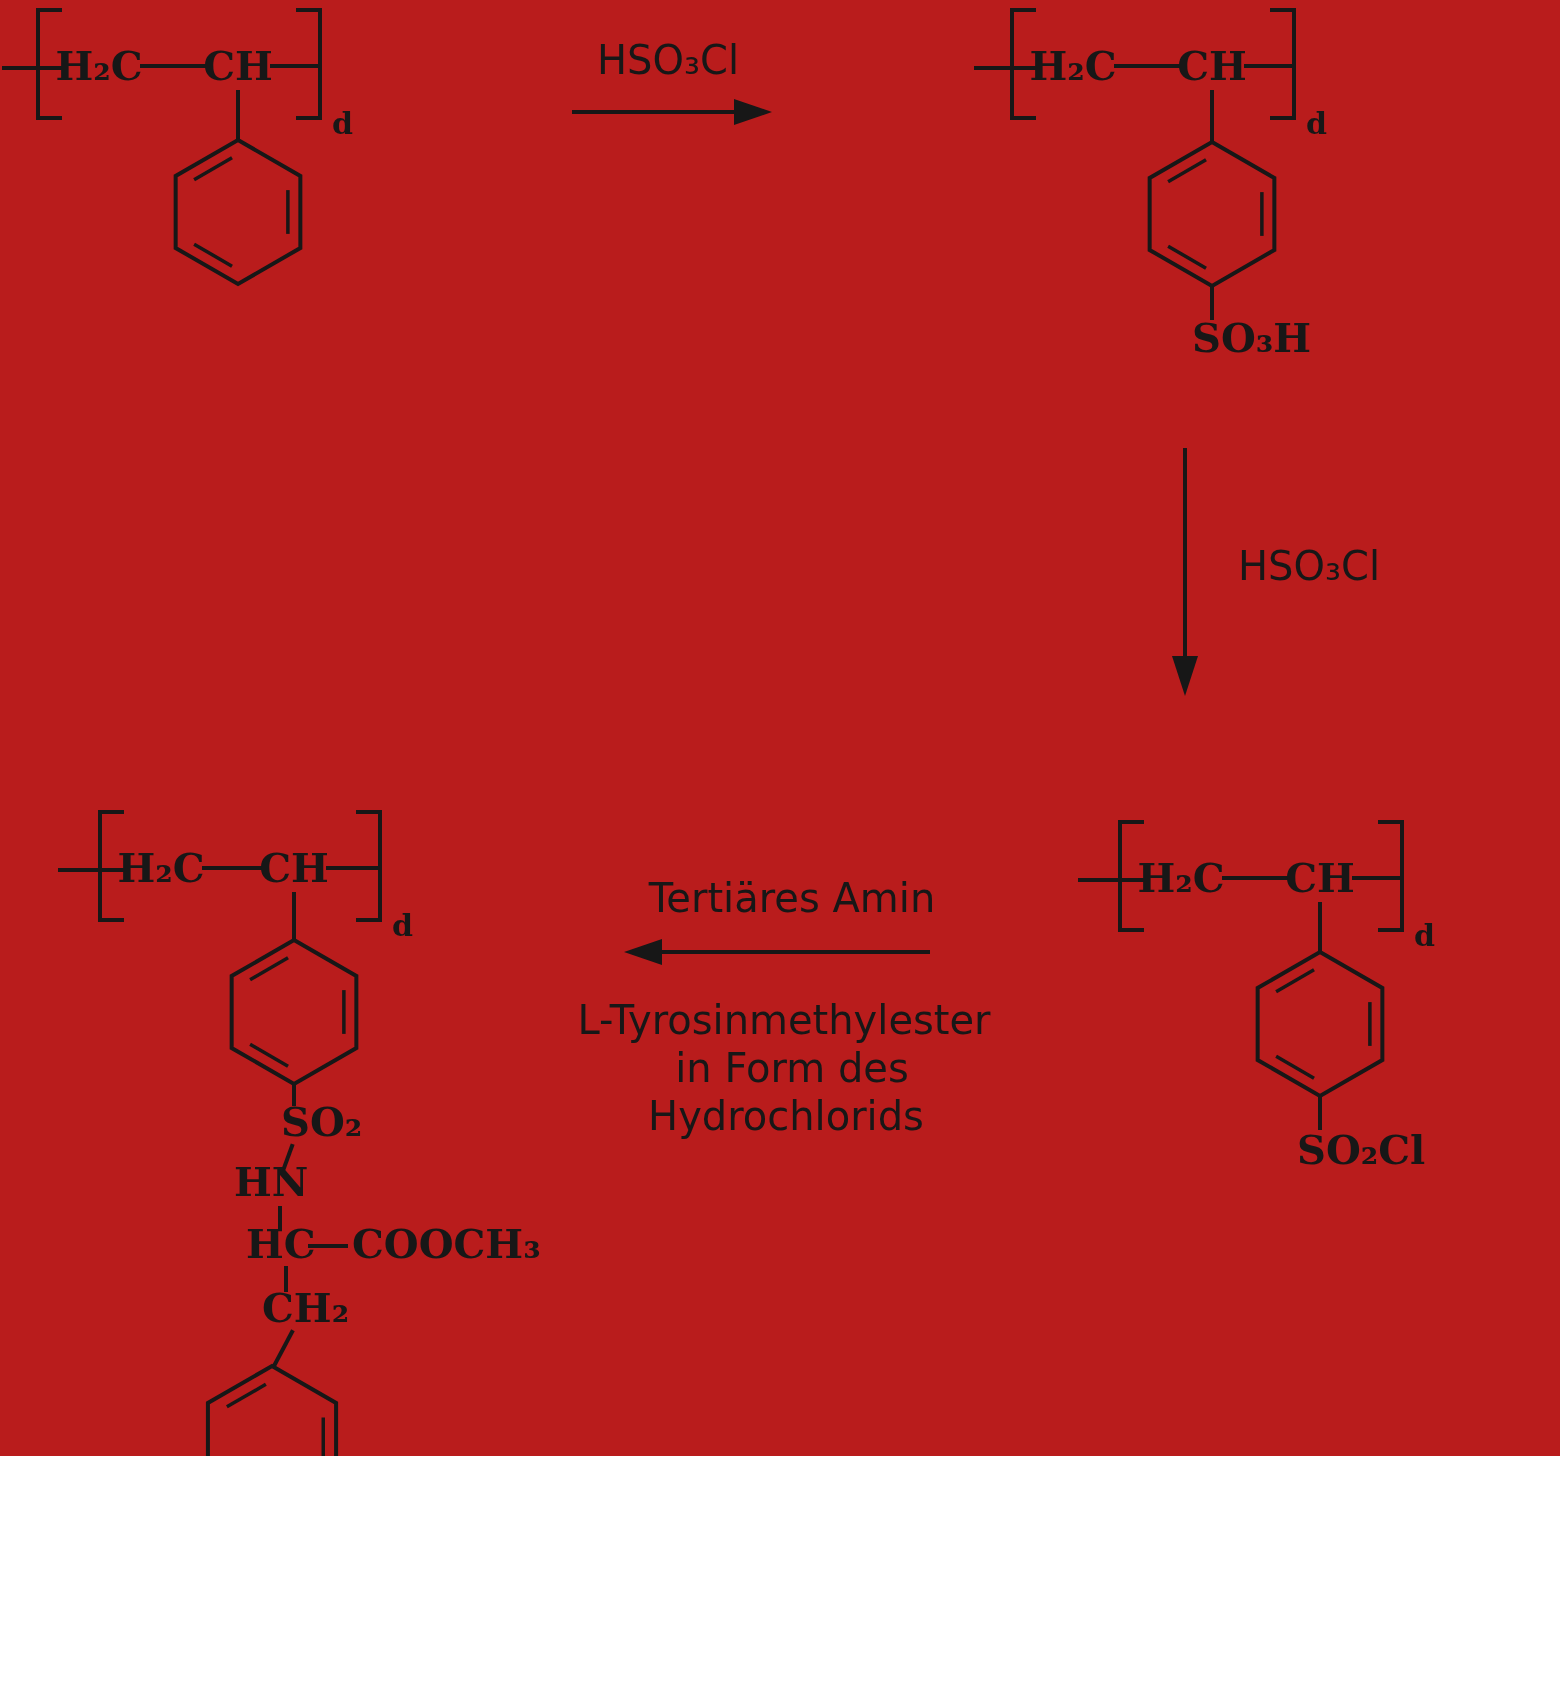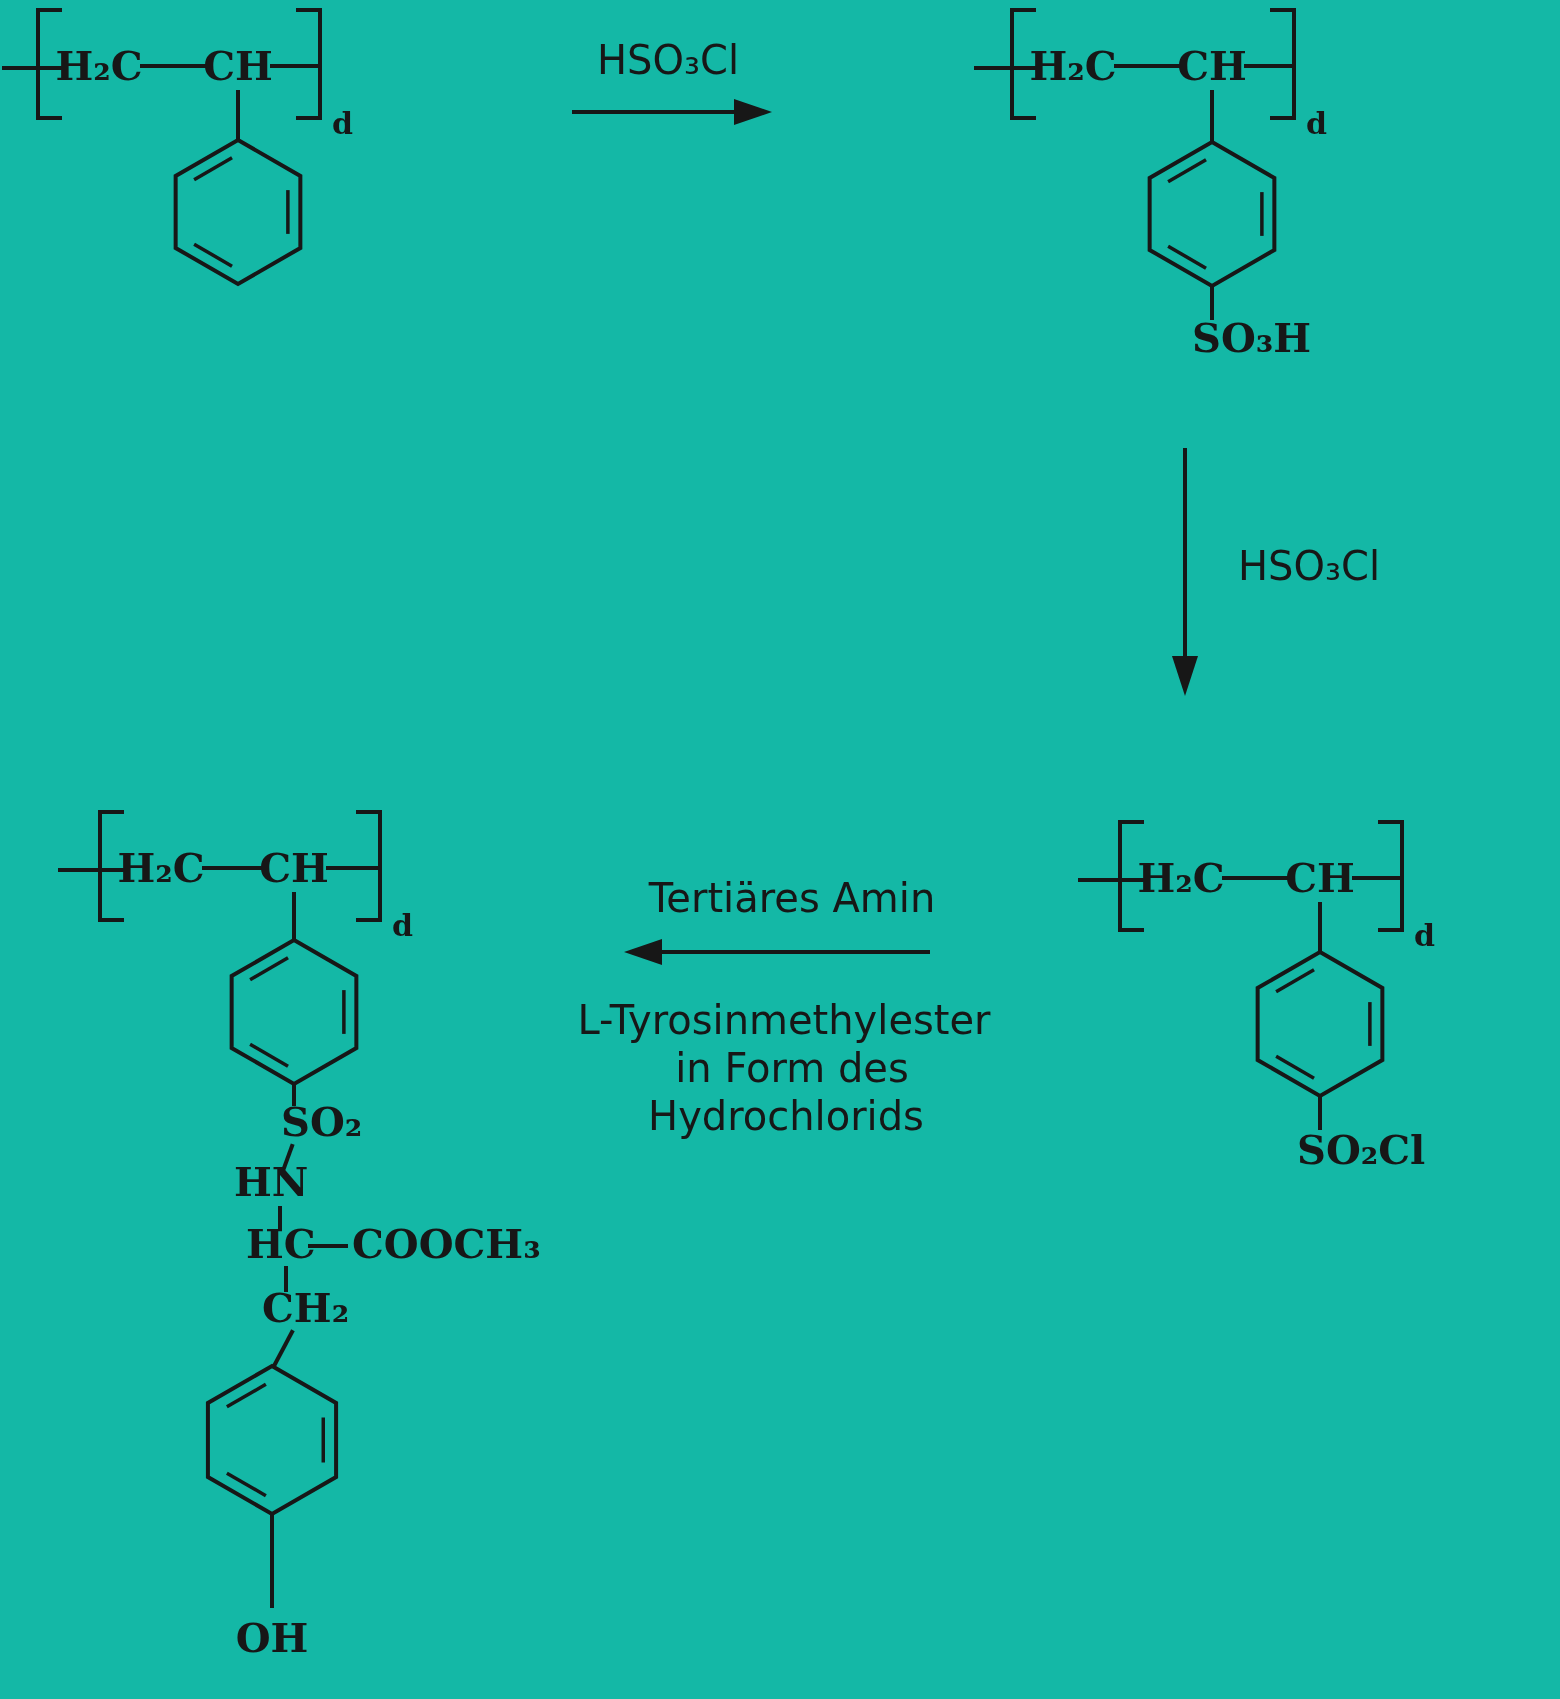--- a/index.html
+++ b/index.html
@@ -1,16 +1,16 @@
 <!DOCTYPE html>
 <html><head>
 <meta charset="utf-8">
 <style>
   html,body{margin:0;padding:0;background:#ffffff;}
-  .page{width:1560px;height:1699px;background:#14b8a6;position:relative;overflow:hidden;}
+  .page{width:1560px;height:1456px;background:#b91c1c;position:relative;overflow:hidden;}
   svg{display:block;}
   .bond,.bracket{stroke:#171717;stroke-width:4;fill:none;stroke-linecap:square;}
   .ring-outline{stroke:#171717;stroke-width:4;fill:none;stroke-linejoin:miter;}
   .ring-inner{stroke:#171717;stroke-width:3.5;}
   .arrow-line{stroke:#171717;stroke-width:4;fill:none;stroke-linecap:butt;}
   .arrow-head{fill:#171717;stroke:none;}
   .formula{font-family:"DejaVu Serif","Liberation Serif",serif;font-size:40px;font-weight:bold;fill:#171717;}
   .formula-sub{font-family:"DejaVu Serif","Liberation Serif",serif;font-size:30px;font-weight:bold;fill:#171717;}
   .rxn-label{font-family:"DejaVu Sans","Liberation Sans",sans-serif;font-size:40px;fill:#171717;}
   .mid{text-anchor:middle;}

